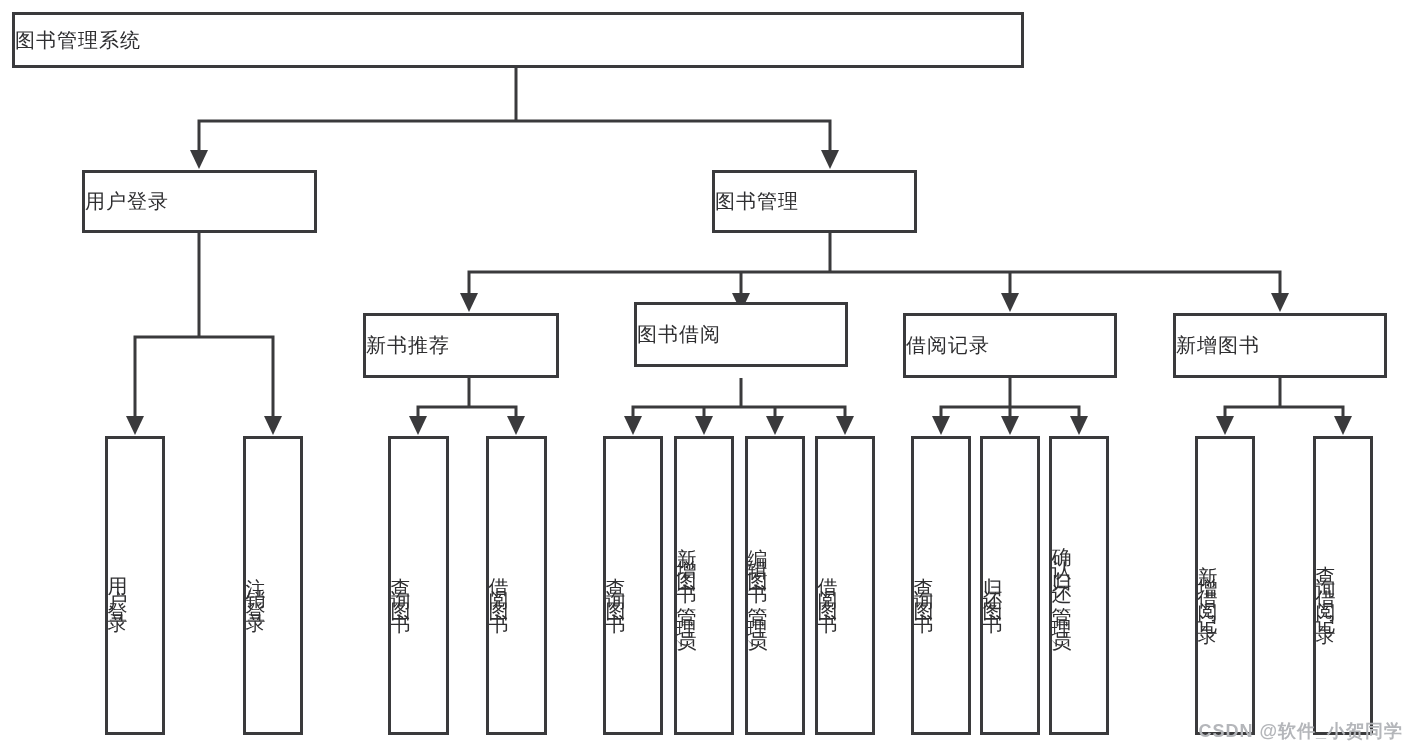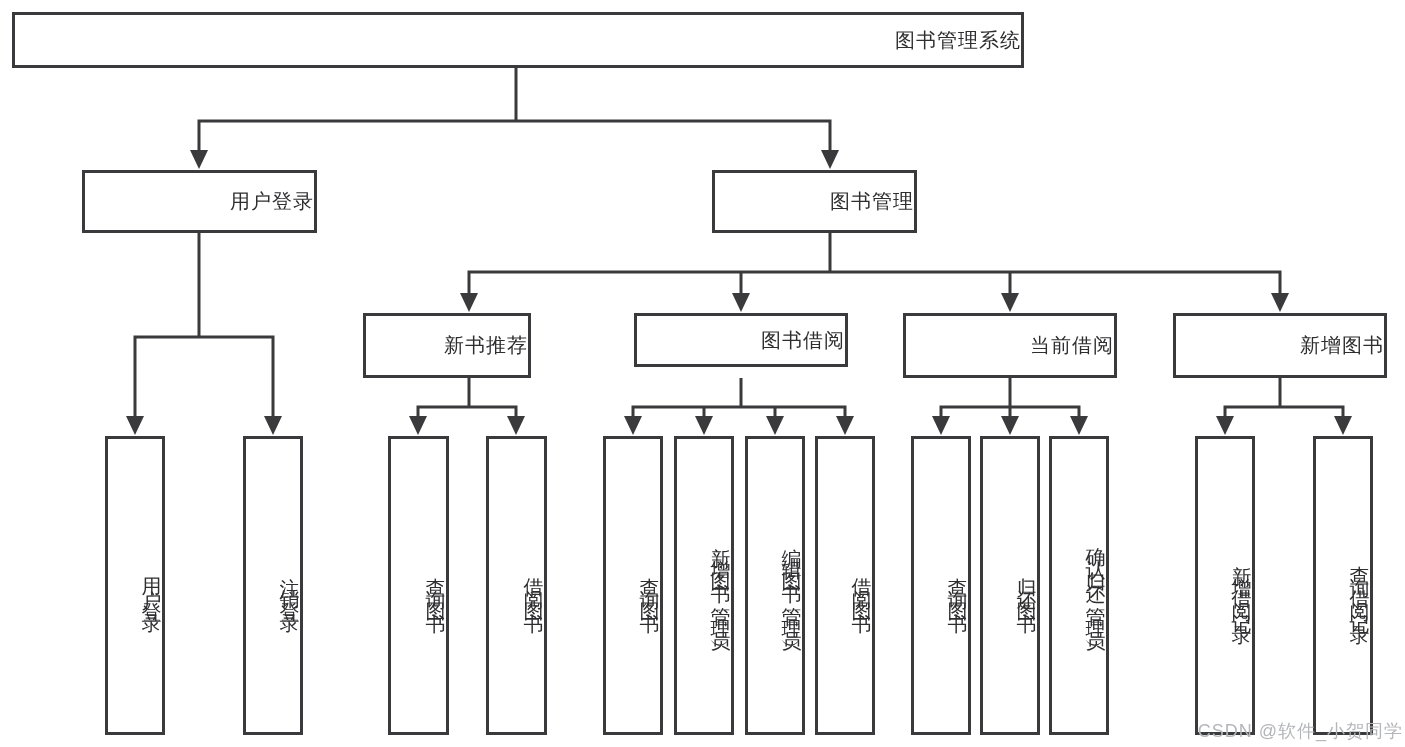--- a/index.html
+++ b/index.html
@@ -22,38 +22,39 @@
     fill: var(--line, #3a3a3c);
     stroke: none;
   }
   .node {
     position: absolute;
     background: var(--background, #ffffff);
     border: 3px solid var(--border, #3a3a3c);
     color: var(--text, #2e2e30);
     display: flex;
     align-items: center;
-    justify-content: flex-end;
+    justify-content: flex-start;
   }
   .node.h { font-size: 20px; letter-spacing: 1px; }
   .node.v span {
     writing-mode: vertical-lr;
     text-orientation: mixed;
     font-size: 20px;
     line-height: 1;
     letter-spacing: 12px;
   }
   .watermark {
     position: absolute;
     right: 2px;
     bottom: 4px;
     font-size: 18px;
     letter-spacing: 1px;
     color: var(--watermark, #b4b6ba);
     white-space: nowrap;
+    font-weight: bold;
   }
 </style>
 </head>
 <body>
 
 <div class="canvas">
 
   <svg class="connectors" width="1405" height="747" viewBox="0 0 1405 747" xmlns="http://www.w3.org/2000/svg">
 
     <g>
@@ -108,28 +109,28 @@
     <span>图书管理系统</span>
   </div>
 
   <div class="node h" style="left:82px; top:170px; width:235px; height:63px">
     <span>用户登录</span>
   </div>
   <div class="node h" style="left:712px; top:170px; width:205px; height:63px">
     <span>图书管理</span>
   </div>
 
-  <div class="node h" style="left:363px; top:313px; width:168px; height:65px">
+  <div class="node h" style="left:363px; top:313px; width:196px; height:65px">
     <span>新书推荐</span>
   </div>
-  <div class="node h" style="left:634px; top:313px; width:214px; height:54px">
+  <div class="node h" style="left:634px; top:302px; width:214px; height:65px">
     <span>图书借阅</span>
   </div>
   <div class="node h" style="left:903px; top:313px; width:214px; height:65px">
-    <span>当前借阅</span>
+    <span>借阅记录</span>
   </div>
   <div class="node h" style="left:1173px; top:313px; width:214px; height:65px">
     <span>新增图书</span>
   </div>
 
   <div class="node v" style="left:105px; top:436px; width:60px; height:299px">
     <span>用户登录</span>
   </div>
   <div class="node v" style="left:243px; top:436px; width:60px; height:299px">
     <span>注销登录</span>

